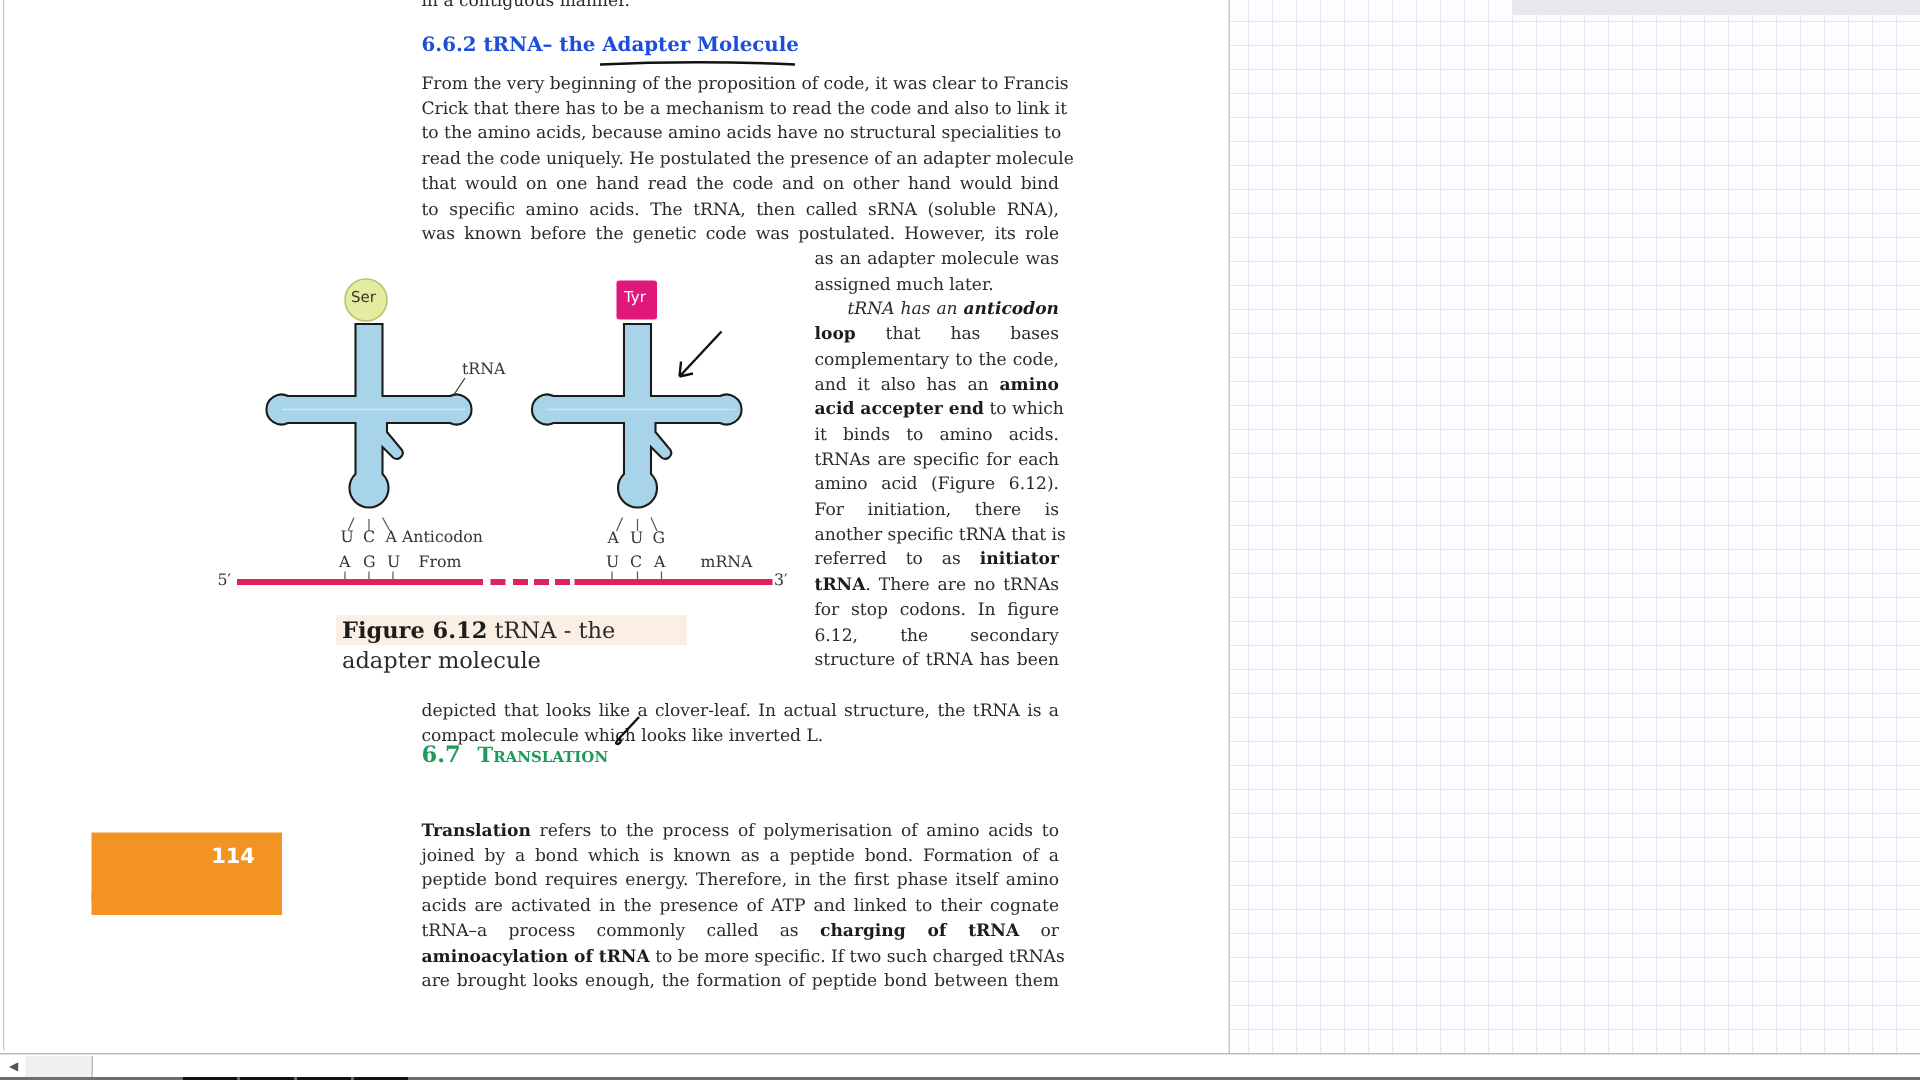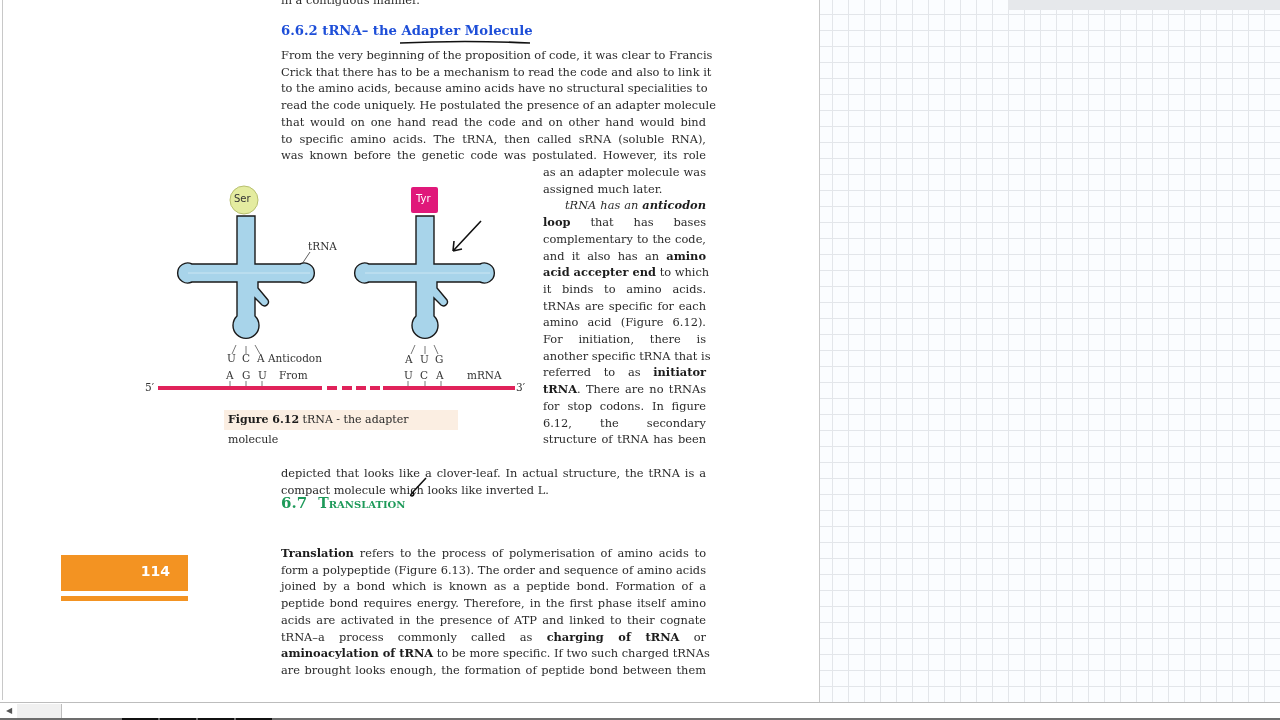--- a/index.html
+++ b/index.html
@@ -41,24 +41,24 @@
   }
   .heading-underline {
     position: absolute; left: 399px; top: 40px; width: 132px; height: 6px;
   }
   .translation-heading {
     position: absolute; left: 281px; top: 494px; color: #1e9a5a; font-weight: bold; font-size: 15px;
   }
   .translation-heading .sc { font-variant: small-caps; font-size: 14px; margin-left: 6px; }
   .figure-caption {
     position: absolute; left: 224px; top: 410px; width: 234px; height: 20px;
-    background: #fbeee2; font-size: 11px; line-height: 20px; color: #2a2a2a; padding-left: 4px; box-sizing: border-box;
+    background: #fbeee2; font-size: 15px; line-height: 20px; color: #2a2a2a; padding-left: 4px; box-sizing: border-box;
   }
   .page-number-box {
-    position: absolute; left: 61px; top: 555px; width: 127px; height: 36px; background: #f39322;
+    position: absolute; left: 61px; top: 555px; width: 127px; height: 55px; background: #f39322;
   }
   .page-number-box span {
     position: absolute; right: 18px; top: 8px; color: #ffffff; font-family: "DejaVu Sans", sans-serif;
     font-weight: bold; font-size: 14px;
   }
   .page-number-stripe {
     position: absolute; left: 61px; top: 596px; width: 127px; height: 5px; background: #f39322;
   }
   .diagram { position: absolute; left: 140px; top: 180px; width: 400px; height: 230px; }
   .diagram-label { position: absolute; font-size: 10.5px; color: #333; font-family: "DejaVu Serif", serif; white-space: nowrap; }
@@ -210,21 +210,20 @@
 <div class="translation-heading">
   <span>6.7</span>
   <span class="sc">Translation</span>
 </div>
 <svg style="position:absolute; left:405px; top:476px; width:26px; height:24px;" viewBox="0 0 26 24">
   <path d="M21 2 L8 16 Q4 20 7 20 Q10 19 8 16" stroke="#111" stroke-width="1.6" fill="none"></path>
 </svg>
 
 <div class="text-block" style="left:281px; top:545px; width:425px;">
   <span class="line"><b>Translation</b><span> refers to the process of polymerisation of amino acids to</span></span>
-  <span class="line">form a polypeptide (Figure 6.13). The order and sequence of amino acids</span>
   <span class="line">joined by a bond which is known as a peptide bond.  Formation of a</span>
   <span class="line">peptide bond requires energy.  Therefore, in the first phase itself amino</span>
   <span class="line">acids are activated in the presence of ATP and linked to their cognate</span>
   <span class="line"><span>tRNA–a process commonly called as </span><b>charging of tRNA</b><span> or</span></span>
   <span class="line"><b>aminoacylation of tRNA</b><span> to be more specific.  If two such charged tRNAs</span></span>
   <span class="line">are brought looks enough, the formation of peptide bond between them</span>
 </div>
 
 <div class="page-number-box">
   <span>114</span>

